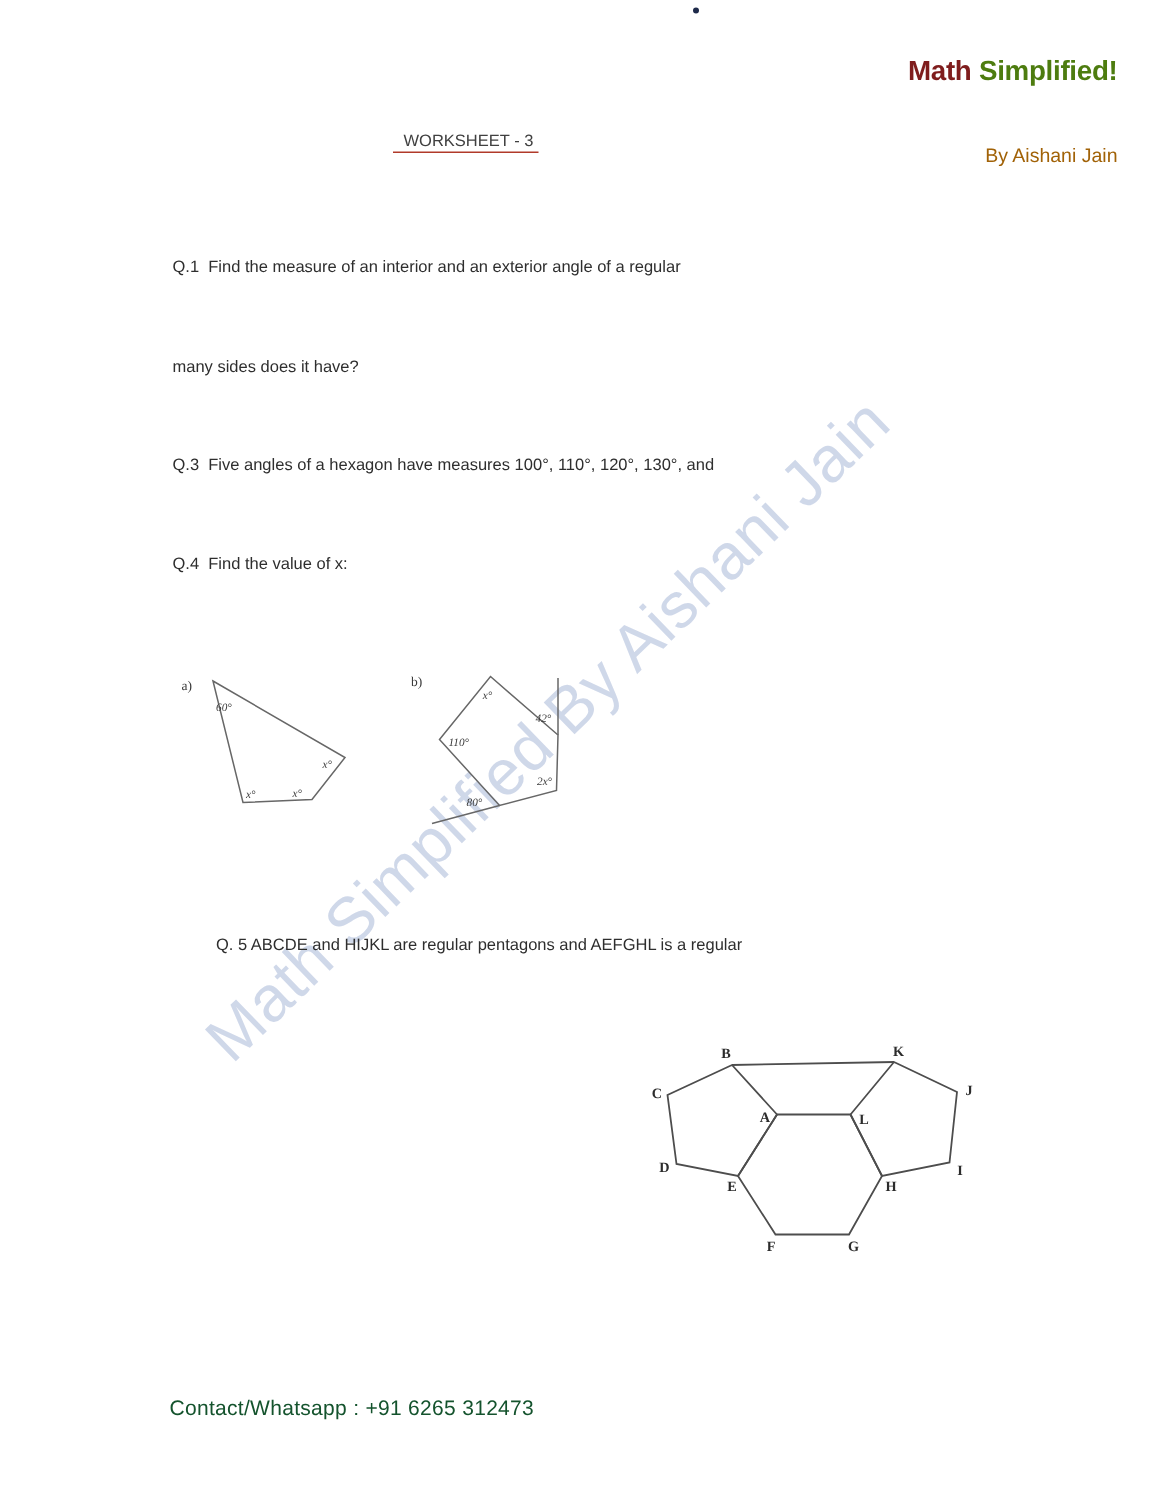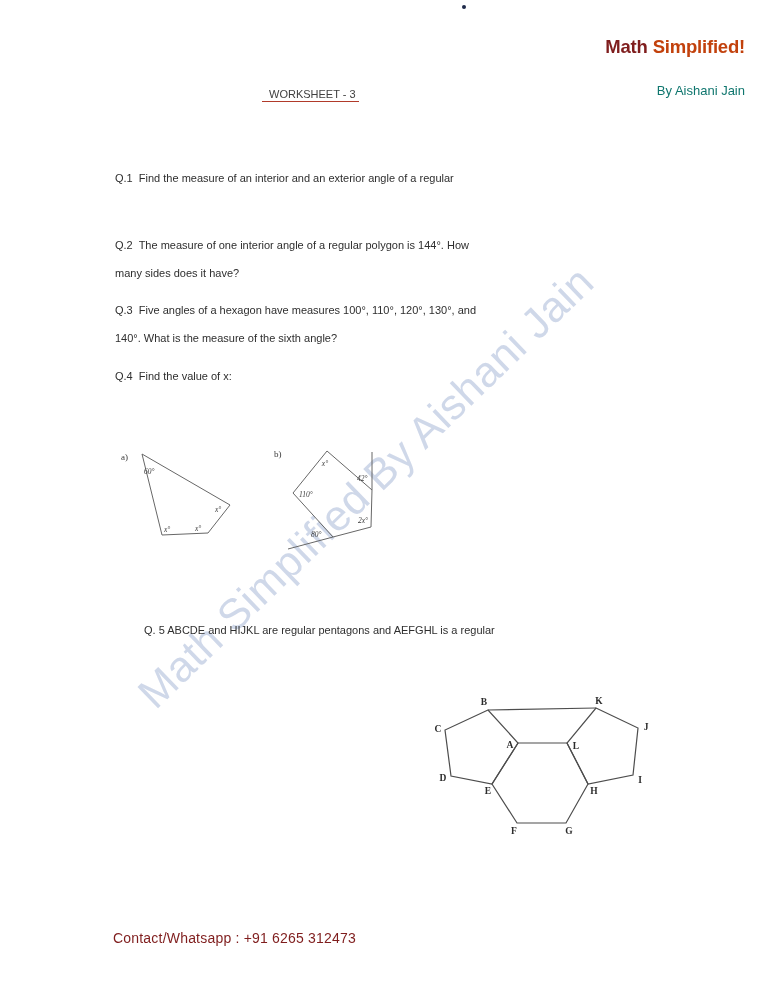--- a/index.html
+++ b/index.html
@@ -30,22 +30,22 @@
 
   
   .logo { position: absolute; top: 14px; right: 23px; text-align: right; z-index: 2; }
   .logo-dot {
     position: absolute; left: -114px; top: -9px;
     width: 4px; height: 4px; border-radius: 50%;
     background: #1e2a4a; display: block;
   }
   .logo-line1 { font-size: 18.5px; font-weight: bold; letter-spacing: -0.2px; white-space: pre; position: relative; }
   .logo-math { color: #7f1d1d; }
-  .logo-simplified { color: #c2410c; }
-  .logo-byline { font-size: 13px; color: #0f766e; margin-top: 3px; }
+  .logo-simplified { color: #4d7c0f; }
+  .logo-byline { font-size: 13px; color: #a16207; margin-top: 16px; }
 
   
   .title {
     position: absolute; left: 262px; top: 88px;
     font-size: 11px; font-weight: normal;
     color: #404040; white-space: pre; z-index: 1;
     border-bottom: 1.6px solid #b13a2a;
     padding: 0 3px 1px 7px;
   }
 
@@ -66,21 +66,21 @@
   .fig svg { display: block; }
   .fig-shape { fill: none; stroke: #676767; stroke-width: 1; }
   .fig-shape-q5 { fill: none; stroke: #4d4d4d; stroke-width: 1.2; }
   .fig-label { font-family: "Liberation Serif", serif; font-size: 9px; fill: #3a3a3a; }
   .angle-label { font-family: "Liberation Serif", serif; font-style: italic; font-size: 7.5px; fill: #3a3a3a; }
   .vertex-label { font-family: "Liberation Serif", serif; font-weight: bold; font-size: 9.5px; fill: #2c2c2c; }
 
   
   .footer-contact {
     position: absolute; left: 113px; top: 930px;
-    font-size: 14px; color: #7f1d1d; letter-spacing: 0.2px; z-index: 1;
+    font-size: 14px; color: #14532d; letter-spacing: 0.2px; z-index: 1;
   }
 </style>
 </head>
 <body>
 
 <div class="page">
 
   <div class="watermark">Math Simplified By Aishani Jain</div>
 
   <header class="logo">
@@ -90,27 +90,25 @@
     <div class="logo-byline">By Aishani Jain</div>
   </header>
 
   <h1 class="title">WORKSHEET - 3</h1>
 
   <div class="question" id="q1">
     <div class="q-line">Q.1  Find the measure of an interior and an exterior angle of a regular</div>
   </div>
 
   <div class="question" id="q2">
-    <div class="q-line">Q.2  The measure of one interior angle of a regular polygon is 144°. How</div>
     <div class="q-line">many sides does it have?</div>
   </div>
 
   <div class="question" id="q3">
     <div class="q-line">Q.3  Five angles of a hexagon have measures 100°, 110°, 120°, 130°, and</div>
-    <div class="q-line">140°. What is the measure of the sixth angle?</div>
   </div>
 
   <div class="question" id="q4">
     <div class="q-line">Q.4  Find the value of x:</div>
   </div>
 
   <div class="fig" id="fig-a">
     <svg width="130" height="100" viewBox="0 0 130 100">
       <polygon class="fig-shape" points="30,10 118,61 96,89 50,91"></polygon>
       <text class="fig-label" x="9" y="16">a)</text>

